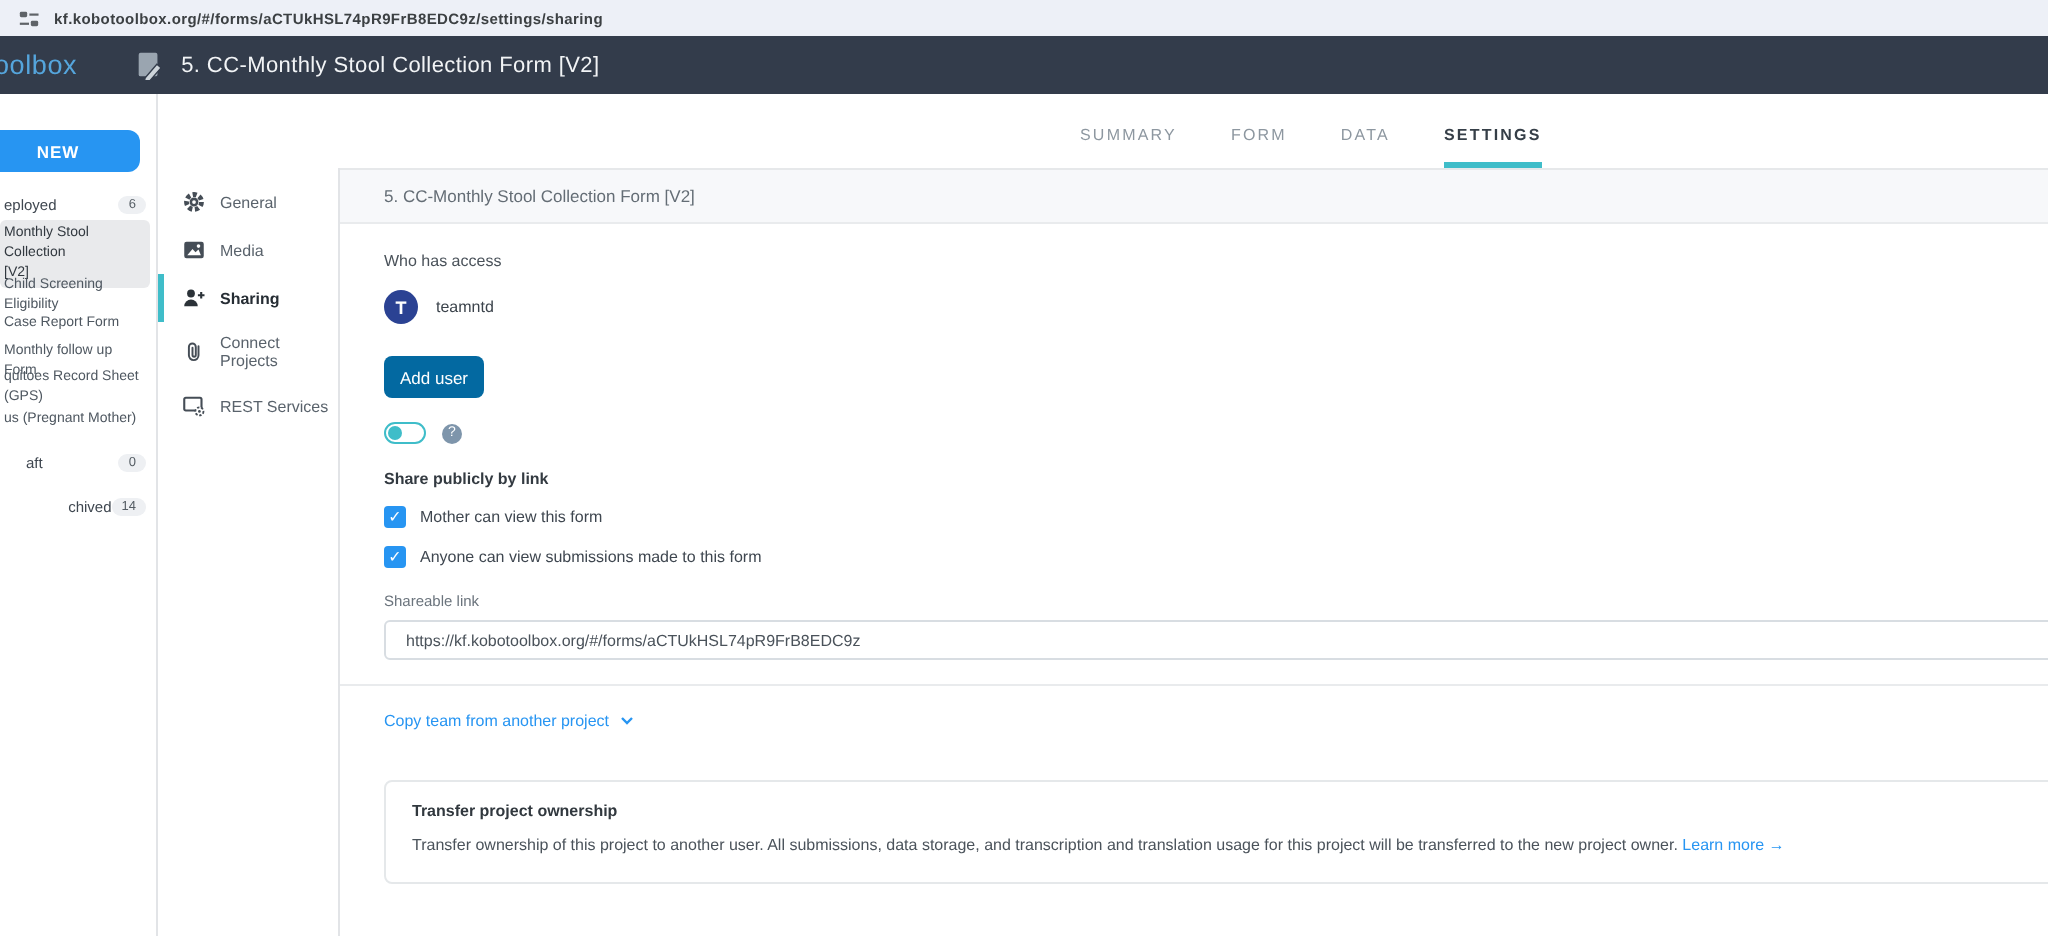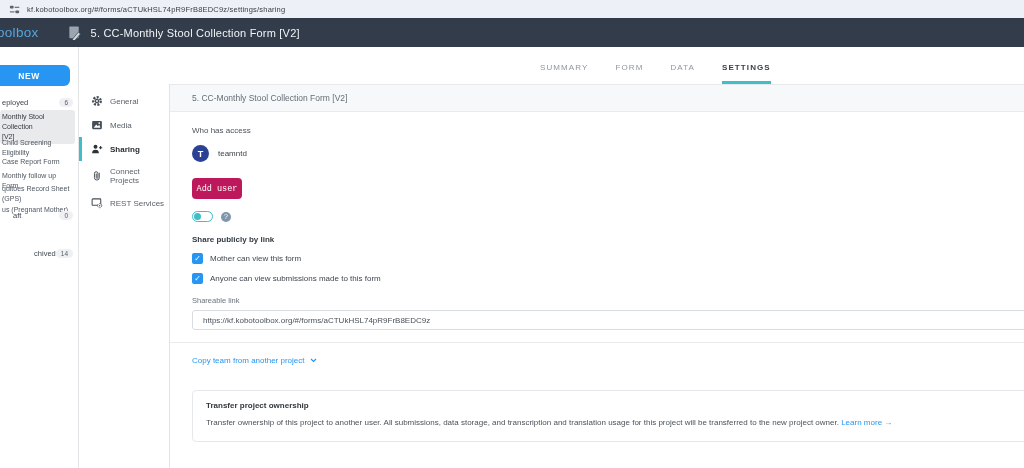--- a/index.html
+++ b/index.html
@@ -3,21 +3,21 @@
 <meta charset="utf-8">
 <style>
   * { margin:0; padding:0; box-sizing:border-box; }
   html,body { width:1024px; height:468px; overflow:hidden; background:#fff;
     font-family:"Liberation Sans", sans-serif; }
   .page { width:1024px; height:468px; position:relative; background:#fff; }
 
   
   .browser-bar { height:18px; background:#edf0f7; display:flex; align-items:center;
     padding-left:9px; gap:7px; }
-  .browser-bar .url { font-size:7.5px; color:#3c4043; letter-spacing:.2px; }
+  .browser-bar .url { font-size:7.5px; color:#3c4043; letter-spacing:.2px;font-weight:bold; }
 
   
   .app-header { height:29px; background:#333c4b; display:flex; align-items:center; }
   .logo { color:#55a5dc; font-size:13.5px; margin-left:-3px; letter-spacing:.3px; }
   .form-icon-wrap { margin-left:28px; display:flex; align-items:center; }
   .header-title { color:#f2f4f6; font-size:11px; margin-left:9px; letter-spacing:.2px; }
 
   
   .body { display:flex; height:421px; }
 
@@ -55,23 +55,23 @@
   .content { flex:1; border-top:1px solid #e6e8ea; background:#fff; min-width:0;
     overflow:hidden; }
   .content-title { height:27px; line-height:27px; background:#f7f8fa;
     border-bottom:1px solid #e9ebed; padding-left:22px; font-size:8.5px; color:#646d75; }
 
   .who-label { margin:14px 0 0 22px; font-size:8px; color:#4a525a; }
   .user-row { margin:10px 0 0 22px; display:flex; align-items:center; gap:9px; }
   .avatar { width:17px; height:17px; border-radius:50%; background:#2b4293; color:#fff;
     font-size:9px; font-weight:bold; display:flex; align-items:center; justify-content:center; }
   .user-name { font-size:8px; color:#3c444c; }
-  .add-user-btn { margin:16px 0 0 22px; width:50px; height:21px; background:#be185d;
+  .add-user-btn { margin:16px 0 0 22px; width:50px; height:21px; background:#0369a1;
     border:none; border-radius:4px; color:#fff; font-size:8.5px; display:flex;
-    align-items:center; justify-content:center; font-family:Liberation Mono, monospace; }
+    align-items:center; justify-content:center; font-family:Liberation Sans, sans-serif; }
   .toggle-row { margin:12px 0 0 22px; display:flex; align-items:center; gap:8px; }
   .toggle { width:21px; height:11px; border:1px solid #3fbdc9; border-radius:6px;
     position:relative; background:#fff; flex:0 0 21px; }
   .toggle .knob { position:absolute; left:1px; top:1px; width:7px; height:7px;
     border-radius:50%; background:#3fbdc9; }
   .toggle-label { font-size:8px; color:#3f4750; }
   .help-icon { width:10px; height:10px; border-radius:50%; background:#7e95ab; color:#fff;
     font-size:7px; display:flex; align-items:center; justify-content:center; }
   .share-heading { margin:13px 0 0 22px; font-size:8px; font-weight:bold; color:#333a41; }
   .check-row { margin:9px 0 0 22px; display:flex; align-items:center; gap:7px; }
@@ -142,21 +142,21 @@
         <span>Monthly follow up Form</span>
       </div>
       <div class="sb-item" style="top:137px;">
         <div>quitoes Record Sheet</div>
         <div>(GPS)</div>
       </div>
       <div class="sb-item" style="top:158px;">
         <span>us (Pregnant Mother)</span>
       </div>
 
-      <div class="sb-row" style="top:164px;padding-left:11px;">
+      <div class="sb-row" style="top:180px;padding-left:11px;">
         <span>aft</span>
         <span class="sb-badge">0</span>
       </div>
       <div class="sb-row" style="top:202px;justify-content:flex-end;">
         <span>chived</span>
         <span class="sb-badge">14</span>
       </div>
     </aside>
 
     <div class="right-area">

